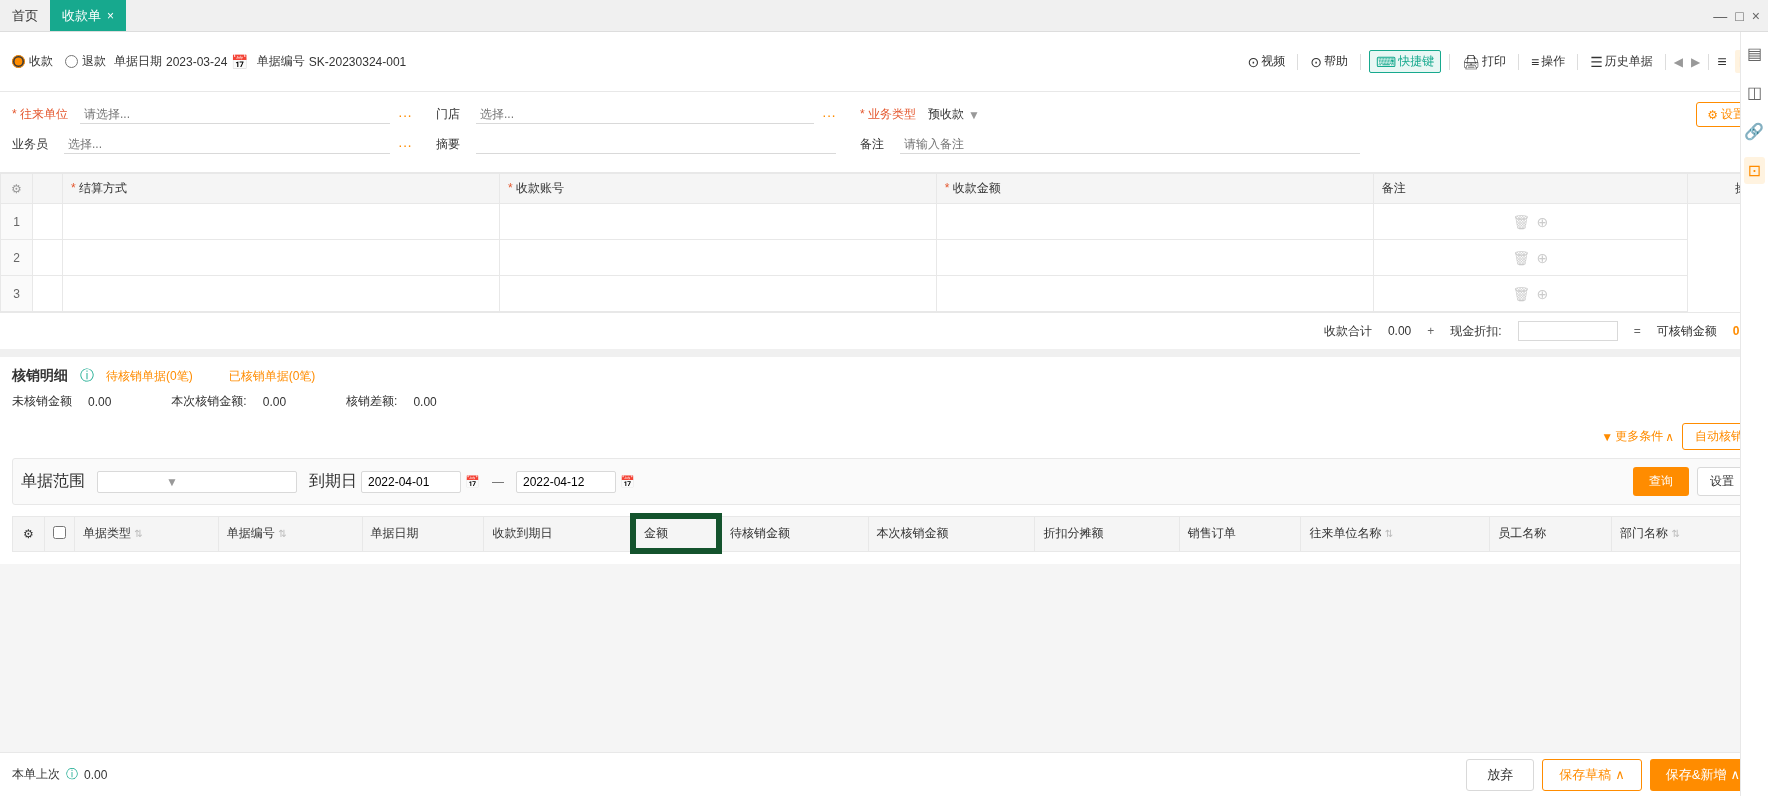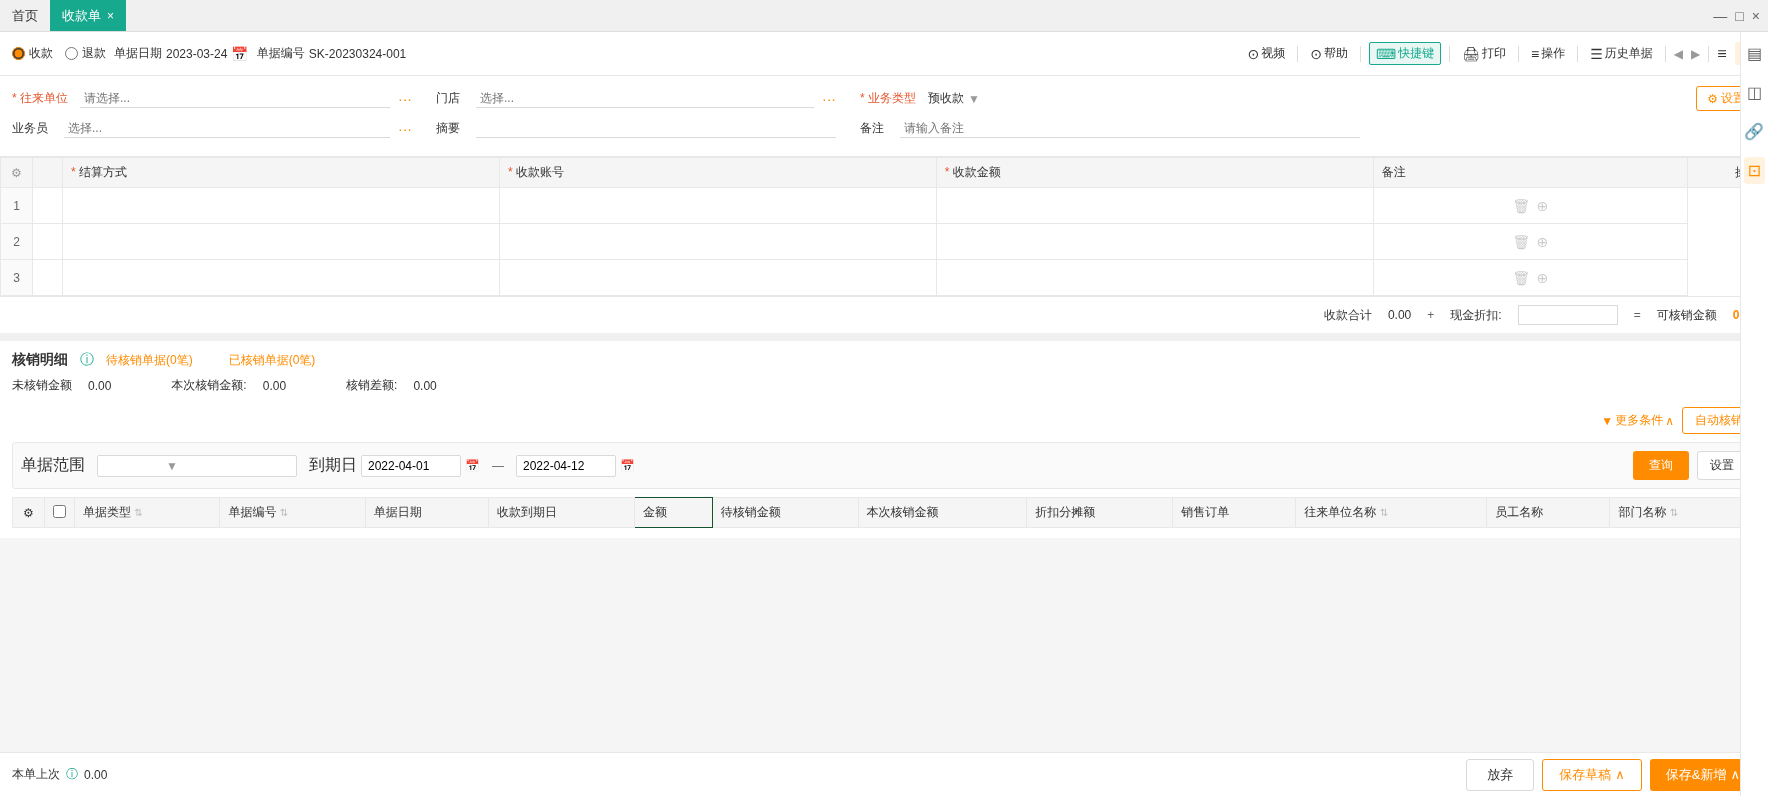--- a/index.html
+++ b/index.html
@@ -8,21 +8,21 @@
     
     .tab-bar { display: flex; align-items: center; background: #f0f0f0; border-bottom: 1px solid #ddd; height: 32px; }
     .tab-item { padding: 0 12px; height: 100%; display: flex; align-items: center; cursor: pointer; font-size: 13px; }
     .tab-item.home { background: #f0f0f0; color: #333; }
     .tab-item.active { background: #17a98e; color: #fff; }
     .tab-close { margin-left: 6px; cursor: pointer; font-size: 12px; }
     .tab-bar-right { margin-left: auto; display: flex; align-items: center; padding-right: 8px; gap: 8px; }
     .tab-bar-right span { cursor: pointer; font-size: 14px; color: #666; }
 
     
-    .toolbar { display: flex; align-items: center; background: #fff; border-bottom: 1px solid #e8e8e8; padding: 6px 12px; height: 44px; gap: 8px; }
+    .toolbar { display: flex; align-items: center; background: #fff; border-bottom: 1px solid #e8e8e8; padding: 6px 12px; height: 60px; gap: 8px; }
     .radio-group { display: flex; gap: 12px; align-items: center; }
     .radio-item { display: flex; align-items: center; gap: 4px; cursor: pointer; }
     .radio-item input[type=radio] { accent-color: #ff8c00; }
     .toolbar-field { display: flex; align-items: center; gap: 4px; }
     .toolbar-label { color: #333; white-space: nowrap; }
     .toolbar-value { color: #333; font-weight: normal; }
     .toolbar-icon { color: #17a98e; cursor: pointer; font-size: 14px; }
     .toolbar-right { margin-left: auto; display: flex; align-items: center; gap: 8px; }
     .toolbar-btn { display: flex; align-items: center; gap: 2px; cursor: pointer; color: #333; font-size: 12px; padding: 2px 4px; }
     .toolbar-btn .icon { font-size: 14px; }
@@ -395,21 +395,21 @@
             <th style="border:1px solid #e8e8e8; padding:6px 8px;">
               <span>单据类型</span>
               <span style="color:#bbb; font-size:10px;">⇅</span>
             </th>
             <th style="border:1px solid #e8e8e8; padding:6px 8px;">
               <span>单据编号</span>
               <span style="color:#bbb; font-size:10px;">⇅</span>
             </th>
             <th style="border:1px solid #e8e8e8; padding:6px 8px;">单据日期</th>
             <th style="border:1px solid #e8e8e8; padding:6px 8px;">收款到期日</th>
-            <th style="border:1px solid #14532d; padding:6px 8px;">金额</th>
+            <th style="border:6px solid #14532d; padding:6px 8px;">金额</th>
             <th style="border:1px solid #e8e8e8; padding:6px 8px;">待核销金额</th>
             <th style="border:1px solid #e8e8e8; padding:6px 8px;">本次核销金额</th>
             <th style="border:1px solid #e8e8e8; padding:6px 8px;font-family:Liberation Serif, serif;">折扣分摊额</th>
             <th style="border:1px solid #e8e8e8; padding:6px 8px;">销售订单</th>
             <th style="border:1px solid #e8e8e8; padding:6px 8px;">
               <span>往来单位名称</span>
               <span style="color:#bbb; font-size:10px;">⇅</span>
             </th>
             <th style="border:1px solid #e8e8e8; padding:6px 8px;">员工名称</th>
             <th style="border:1px solid #e8e8e8; padding:6px 8px;">

